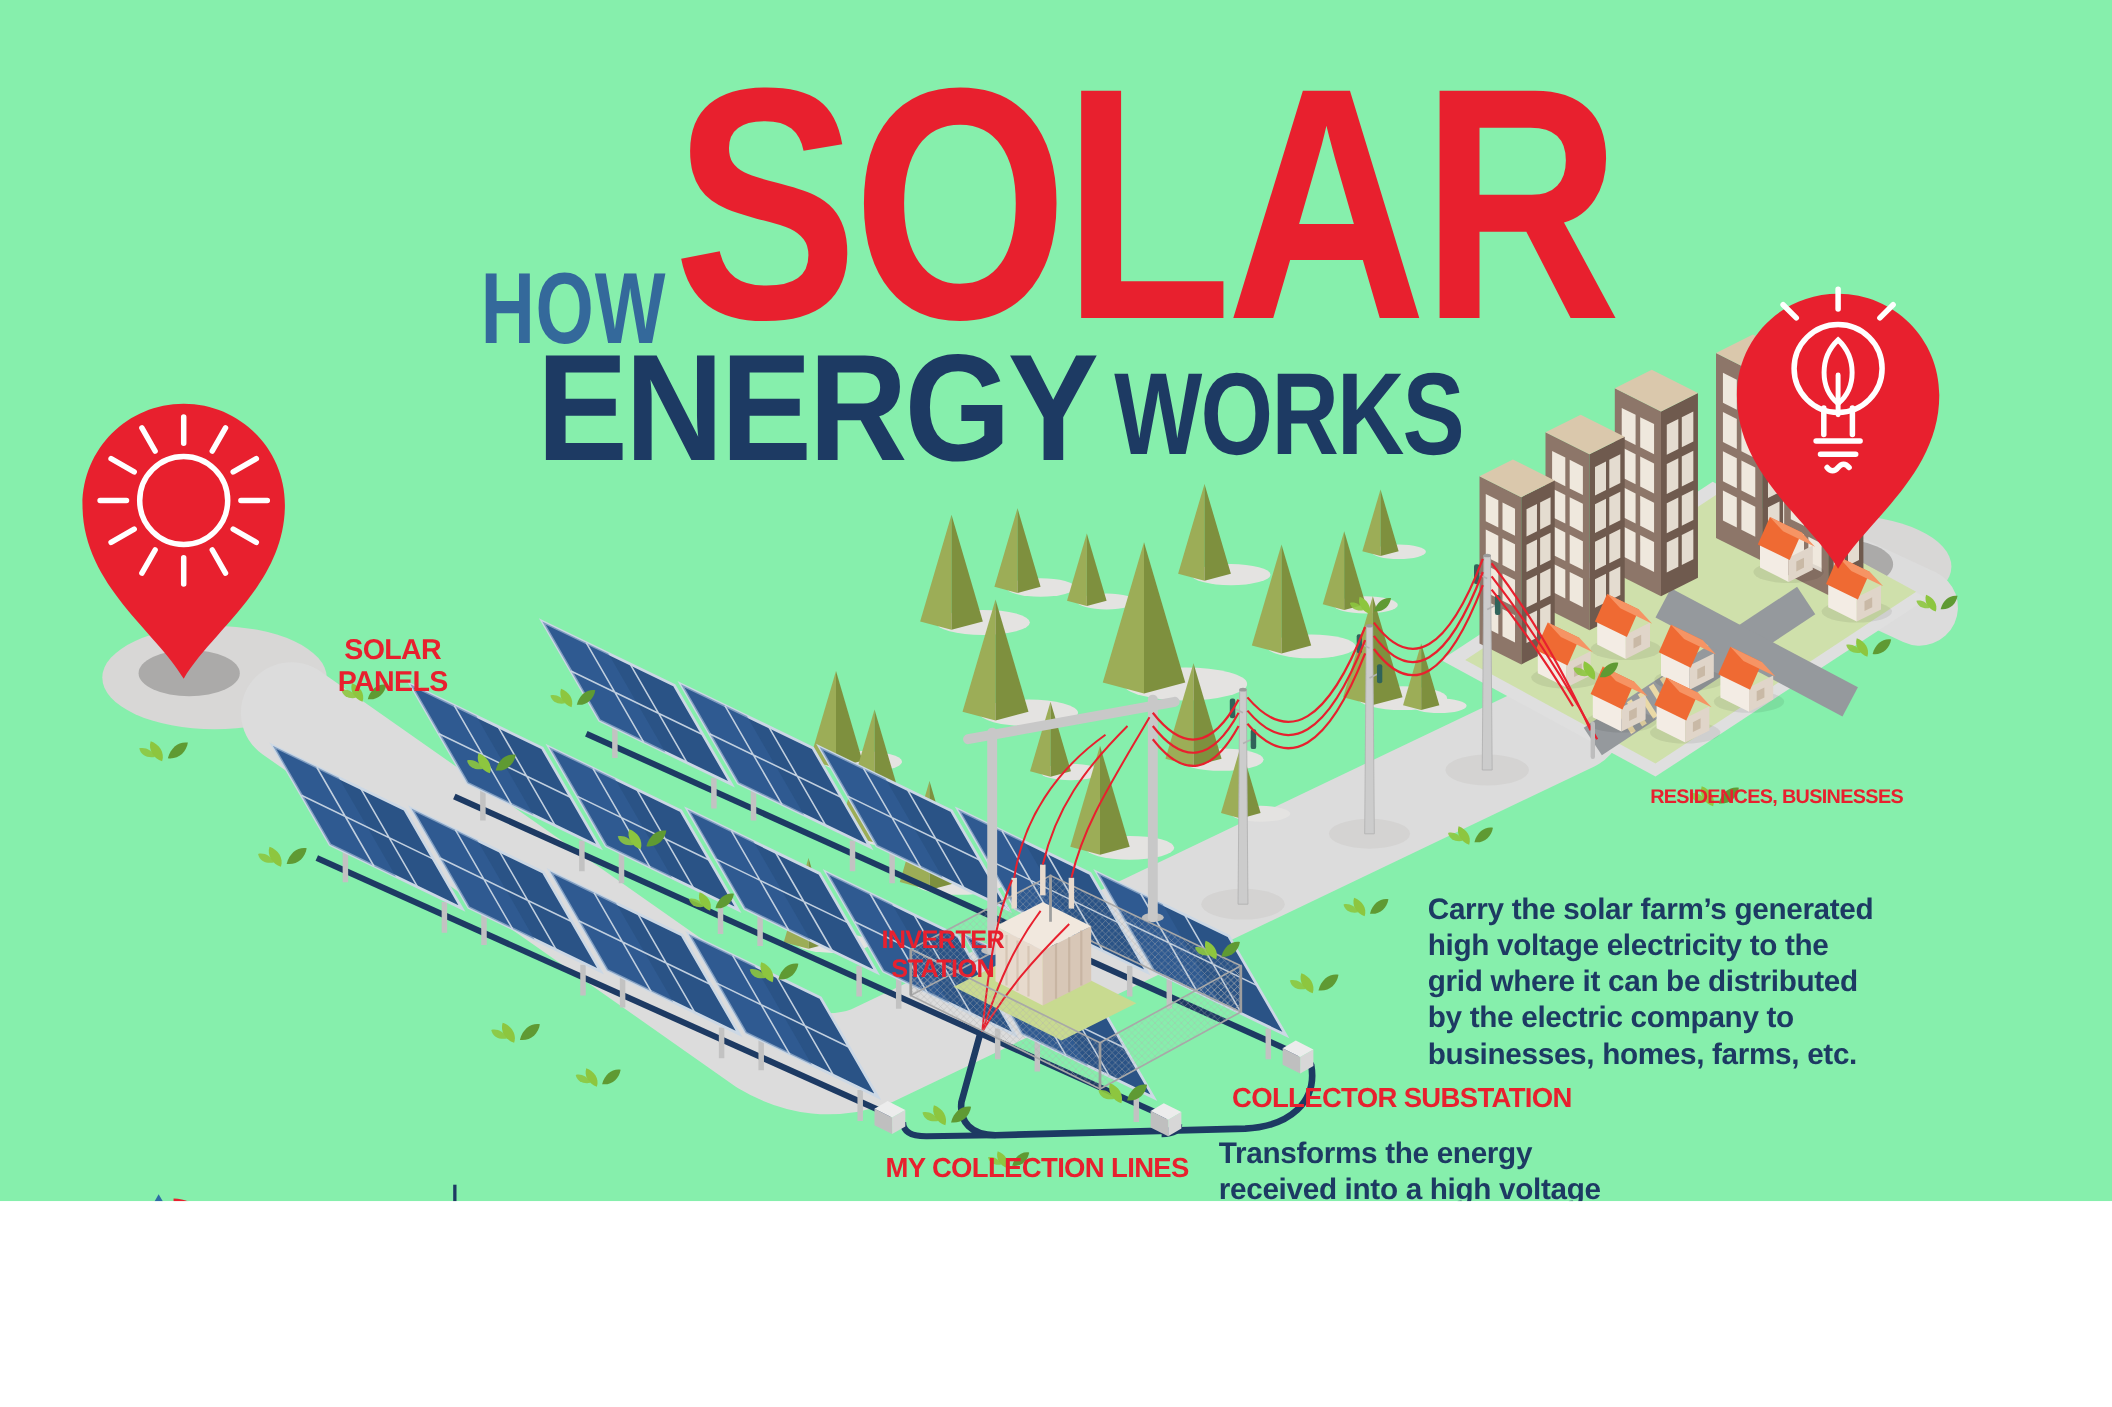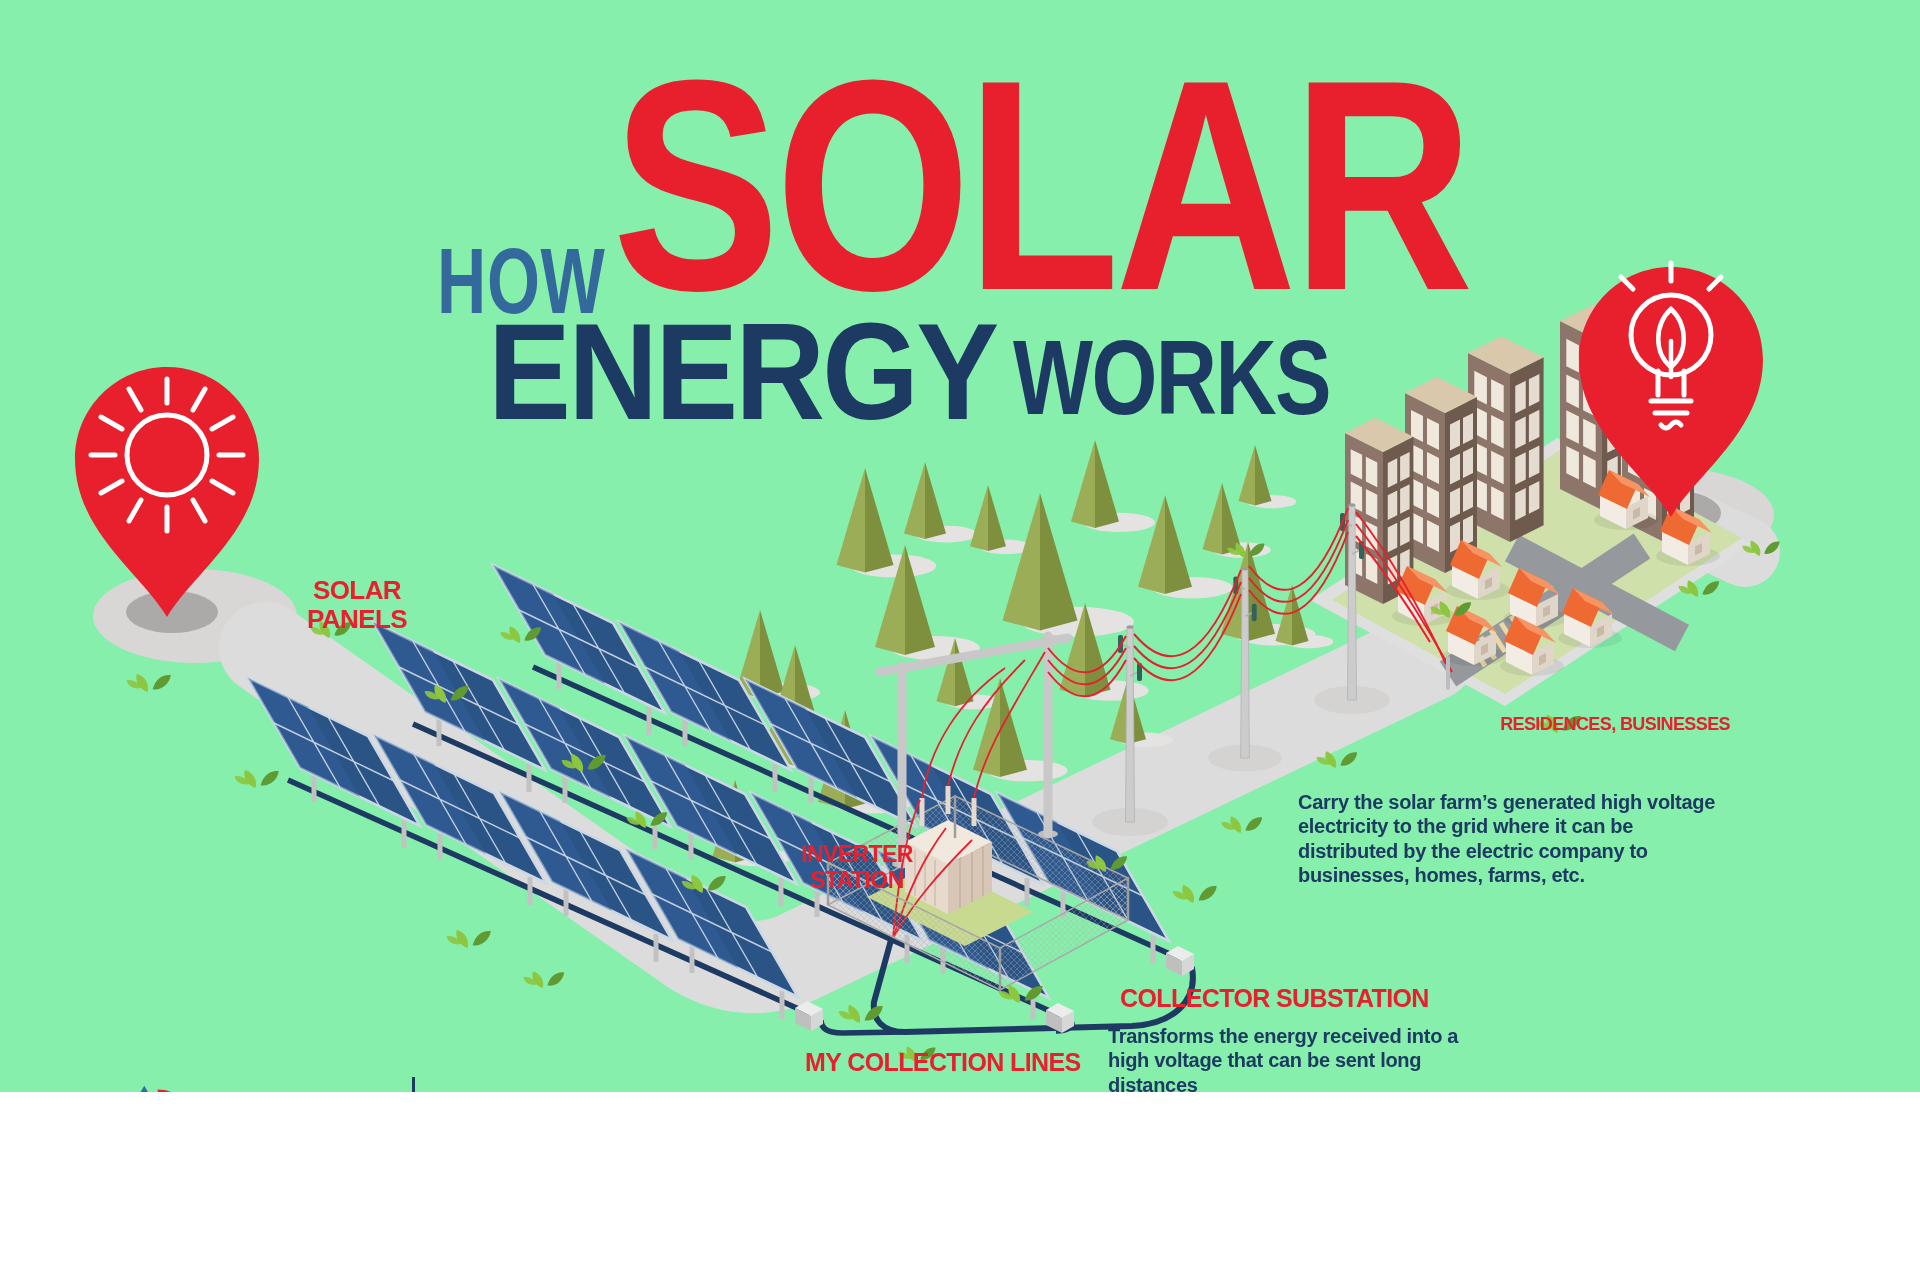--- a/index.html
+++ b/index.html
@@ -6,21 +6,21 @@
   .stage{position:relative;width:1920px;height:1092px;background:#86efac;overflow:hidden;
          font-family:"Liberation Sans","DejaVu Sans",sans-serif;}
   .scene{position:absolute;inset:0;width:1920px;height:1279px;}
   .t-word{position:absolute;line-height:1;white-space:nowrap;transform-origin:left top;}
   #t-how{left:437px;top:235px;font-size:92px;font-weight:700;color:#34699b;letter-spacing:1px;transform:scaleX(.74);}
   #t-solar{left:612px;top:35px;font-size:300px;font-weight:800;color:#e8202e;letter-spacing:-6px;transform:scaleX(.84);}
   #t-energy{left:488px;top:302px;font-size:138px;font-weight:800;color:#1d3a63;letter-spacing:-3px;transform:scaleX(.9);}
   #t-works{left:1013px;top:324px;font-size:106px;font-weight:700;color:#1d3a63;letter-spacing:-2px;transform:scaleX(.8);}
   .callout{position:absolute;}
   .callout h3{margin:12px;font-size:25px;line-height:1.12;font-weight:700;color:#e8202e;letter-spacing:-.6px;}
-  .callout p{margin:0 0 0 0;font-size:20px;line-height:1.22;font-weight:700;color:#1d3a63;letter-spacing:-.3px;}
+  .callout p{margin:20px 0 0 0;font-size:27px;line-height:1.22;font-weight:700;color:#1d3a63;letter-spacing:-.3px;}
   #co-solar-panels{left:272px;top:564px;width:170px;text-align:center;}
   #co-solar-panels h3{font-size:26px;}
   #co-inverter{left:762px;top:830px;width:190px;text-align:center;}
   #co-inverter h3{font-size:23px;}
   #co-collection{left:793px;top:1036px;width:310px;}
   #co-substation{left:1108px;top:972px;width:390px;}
   #co-transmission{left:1298px;top:790px;width:420px;}
   #co-residences{left:1430px;top:702px;width:312px;text-align:right;}
   #co-residences h3{font-size:18px;}
   .logo{position:absolute;left:95px;top:1076px;display:flex;align-items:center;height:96px;}

